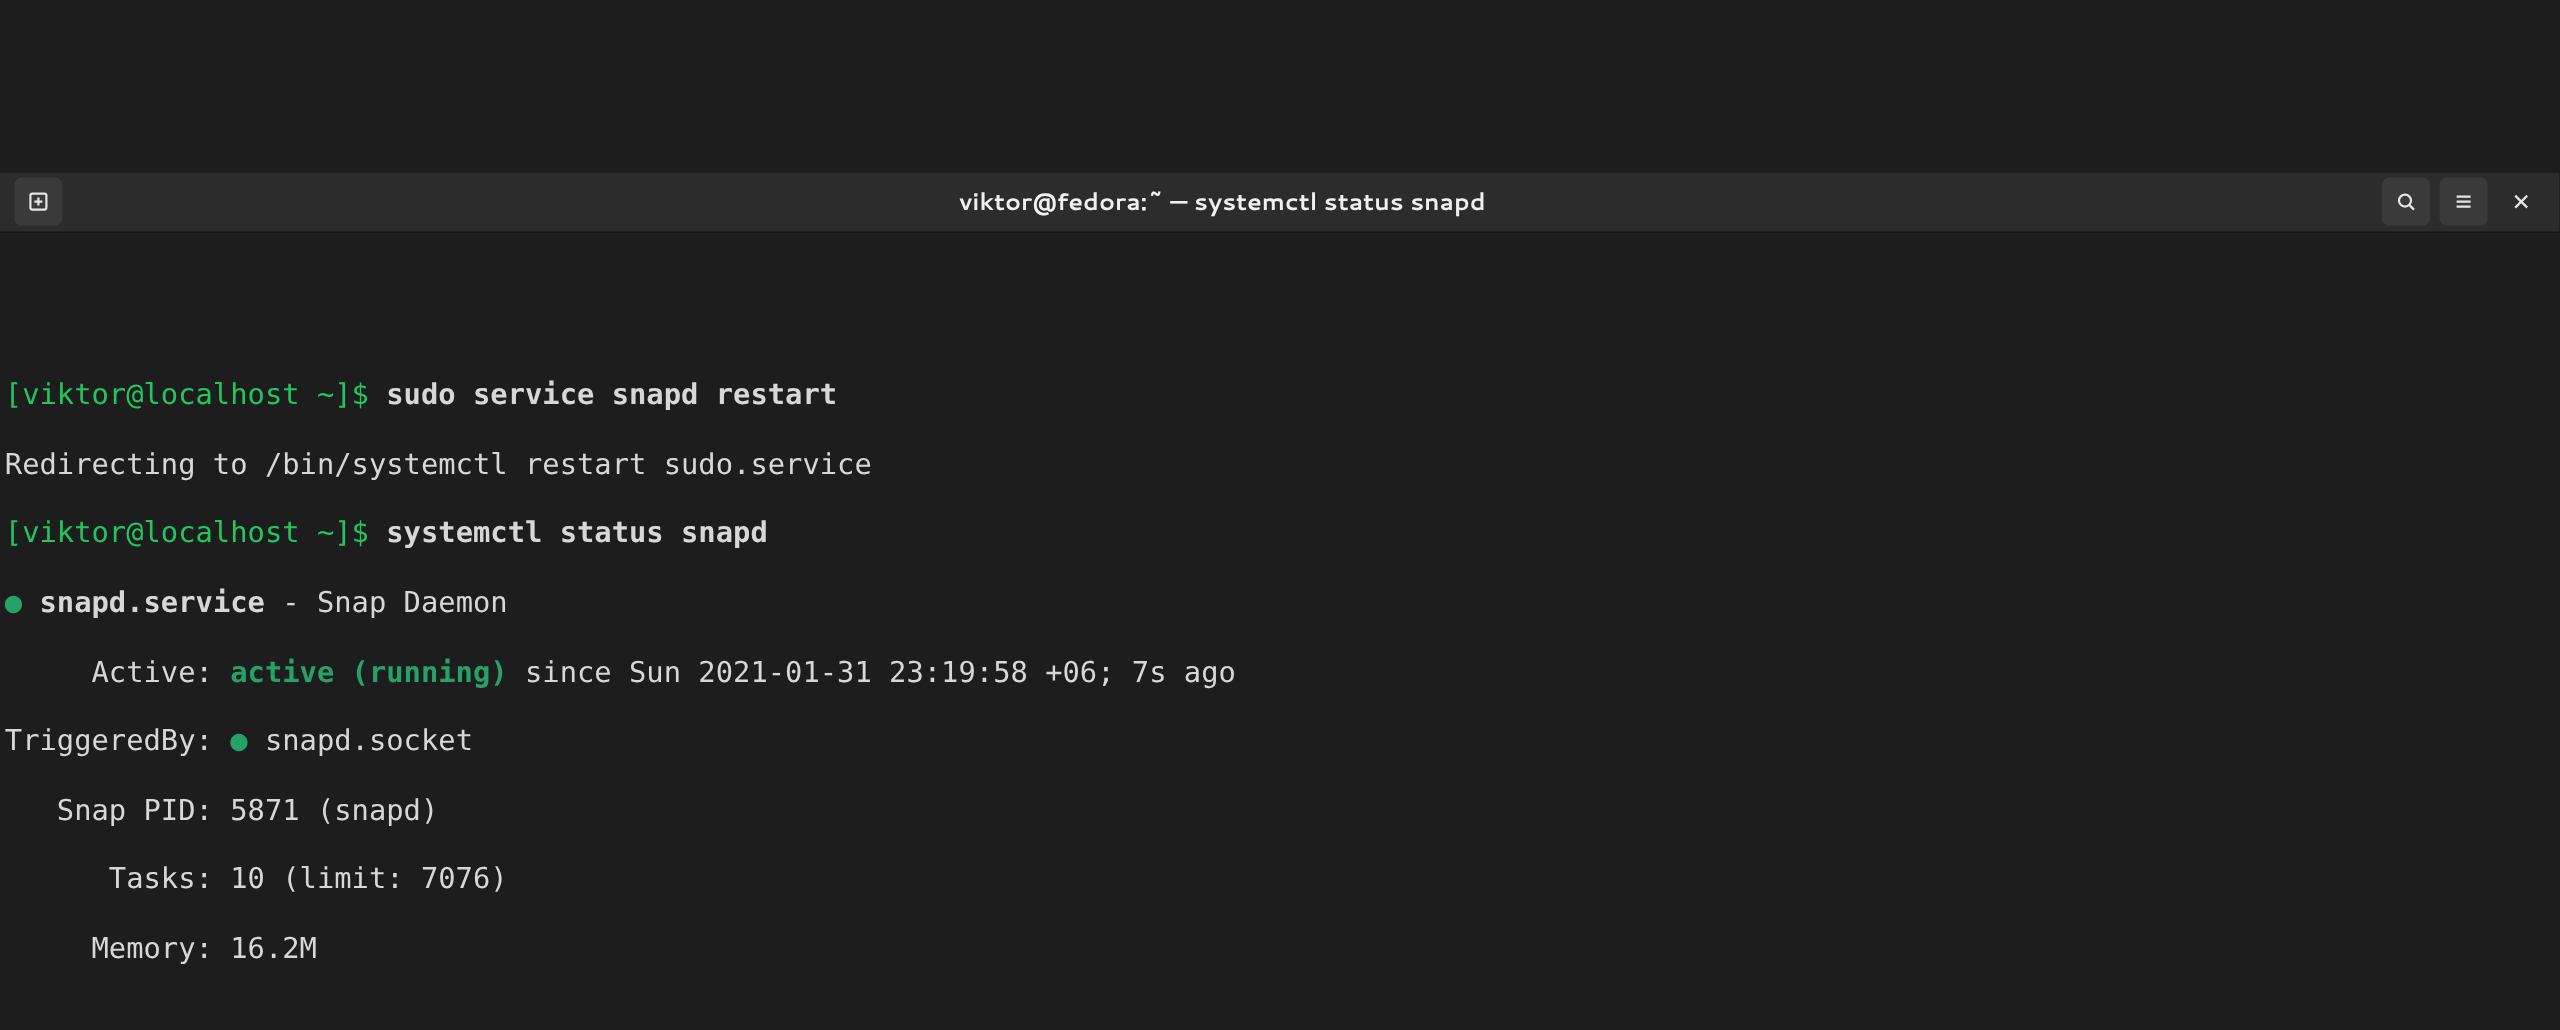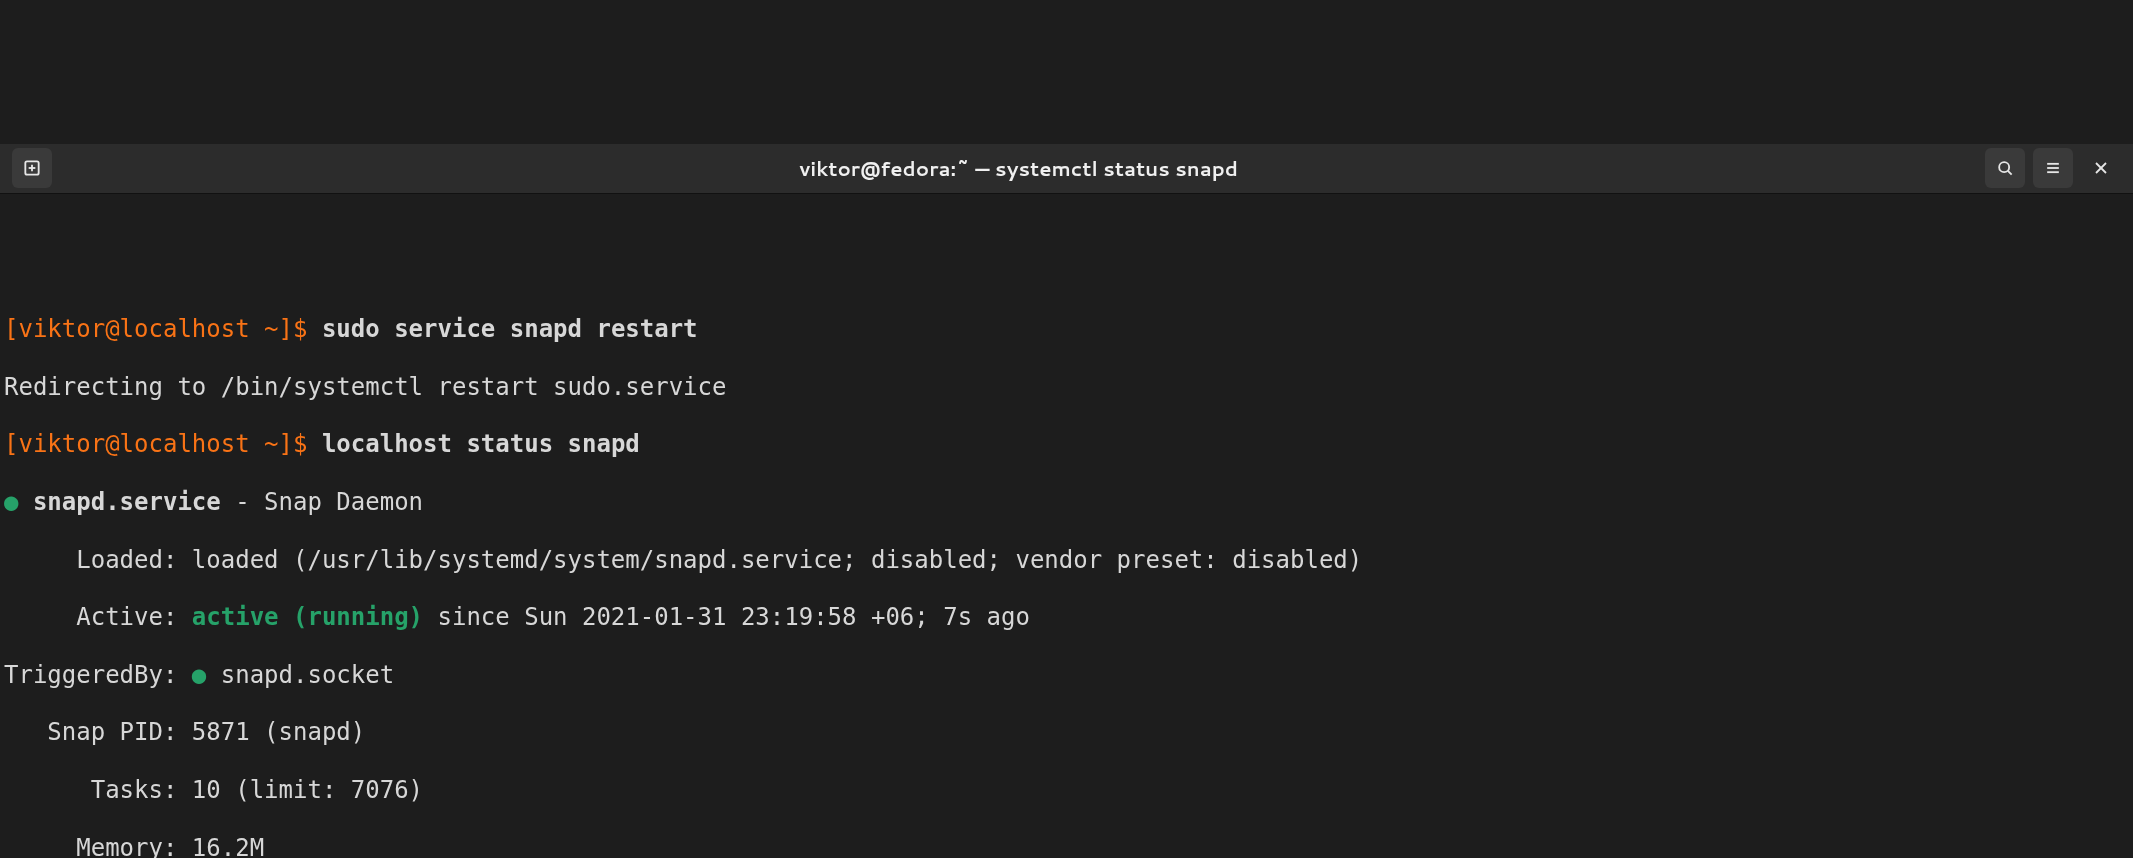--- a/index.html
+++ b/index.html
@@ -45,21 +45,21 @@
   }
   .tb-right { display: flex; }
 
   
   .term {
     padding: 6px 4px 0 4px;
   }
   .bold   { font-weight: 700; }
   .green  { color: #26a269; font-weight: 700; text-align: center; }
   .dot-g  { color: #26a269; }
-  .bracket { color: #f97316; }
+  .bracket { color: #22c55e; }
 
   pre { margin:0; font: inherit; }
 </style>
 </head>
 <body>
 
 
 
 
 <div class="titlebar">
@@ -91,23 +91,22 @@
         <line x1="18" y1="6" x2="6" y2="18"></line>
       </svg>
     </div>
   </div>
 </div>
 
 
 <div class="term">
 <pre><span class="bracket">[viktor@localhost ~]$ </span><span class="bold">sudo service snapd restart</span></pre>
 <pre>Redirecting to /bin/systemctl restart sudo.service</pre>
-<pre><span class="bracket">[viktor@localhost ~]$ </span><span class="bold">localhost status snapd</span></pre>
+<pre><span class="bracket">[viktor@localhost ~]$ </span><span class="bold">systemctl status snapd</span></pre>
 <pre><span class="dot-g">●</span> <span class="bold">snapd.service</span><span> - Snap Daemon</span></pre>
-<pre><span>     Loaded: </span><span>loaded (/usr/lib/systemd/system/snapd.service; disabled; vendor preset: disabled)</span></pre>
 <pre><span>     Active: </span><span class="green">active (running)</span><span> since Sun 2021-01-31 23:19:58 +06; 7s ago</span></pre>
 <pre><span>TriggeredBy: </span><span class="dot-g">●</span><span> snapd.socket</span></pre>
 <pre><span>   Snap PID: </span><span>5871 (snapd)</span></pre>
 <pre><span>      Tasks: </span><span>10 (limit: 7076)</span></pre>
 <pre><span>     Memory: </span><span>16.2M</span></pre>
 
 
 
 
 

